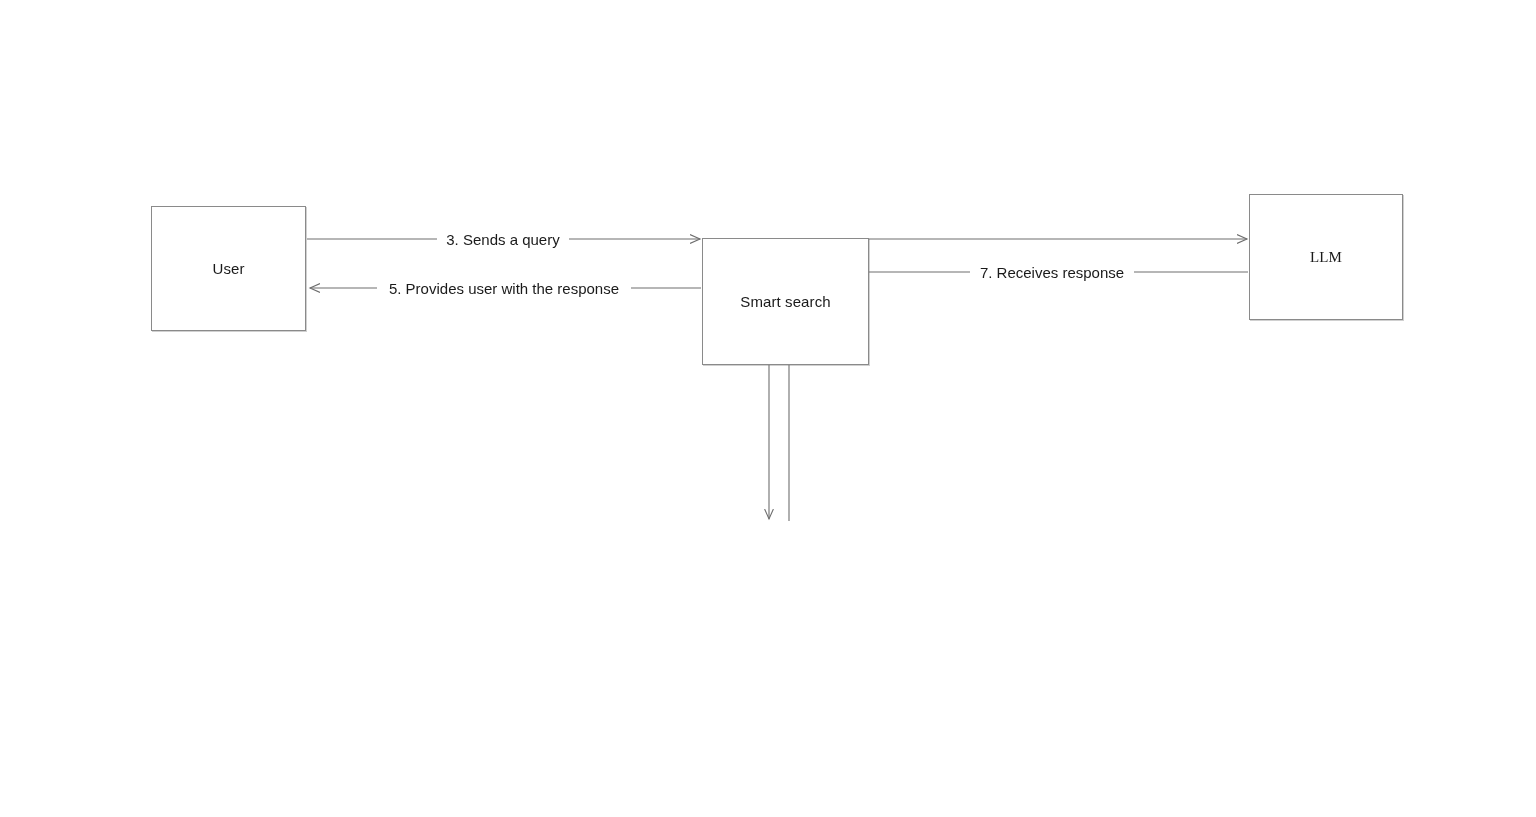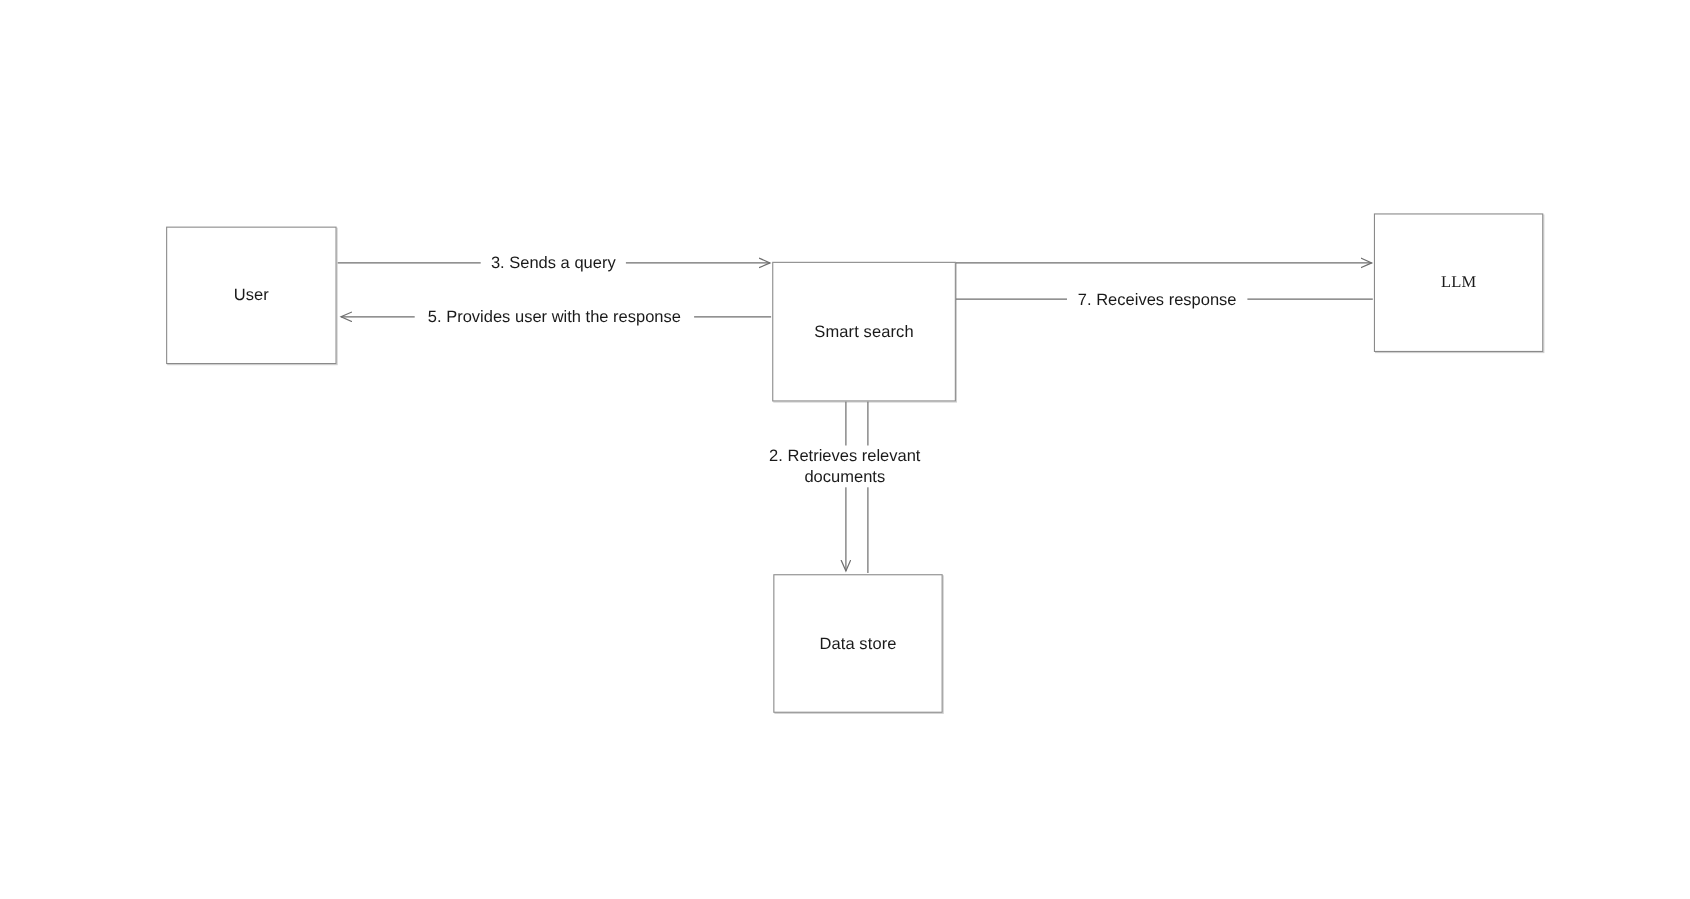--- a/index.html
+++ b/index.html
@@ -106,26 +106,22 @@
   </div>
 
   <div class="node-box box-smartsearch">
     <span class="node-label">Smart search</span>
   </div>
 
   <div class="node-box box-llm">
     <span class="node-label">LLM</span>
   </div>
 
-  <div class="node-box box-datastore">
-    <span class="node-label">Data store</span>
-  </div>
 
   <div class="edge-label edge-label-1">3. Sends a query</div>
 
   <div class="edge-label edge-label-5">5. Provides user with the response</div>
 
 
   <div class="edge-label edge-label-4">7. Receives response</div>
 
-  <div class="edge-label edge-label-2">2. Retrieves relevant documents</div>
 
 </div>
 
 </body></html>

